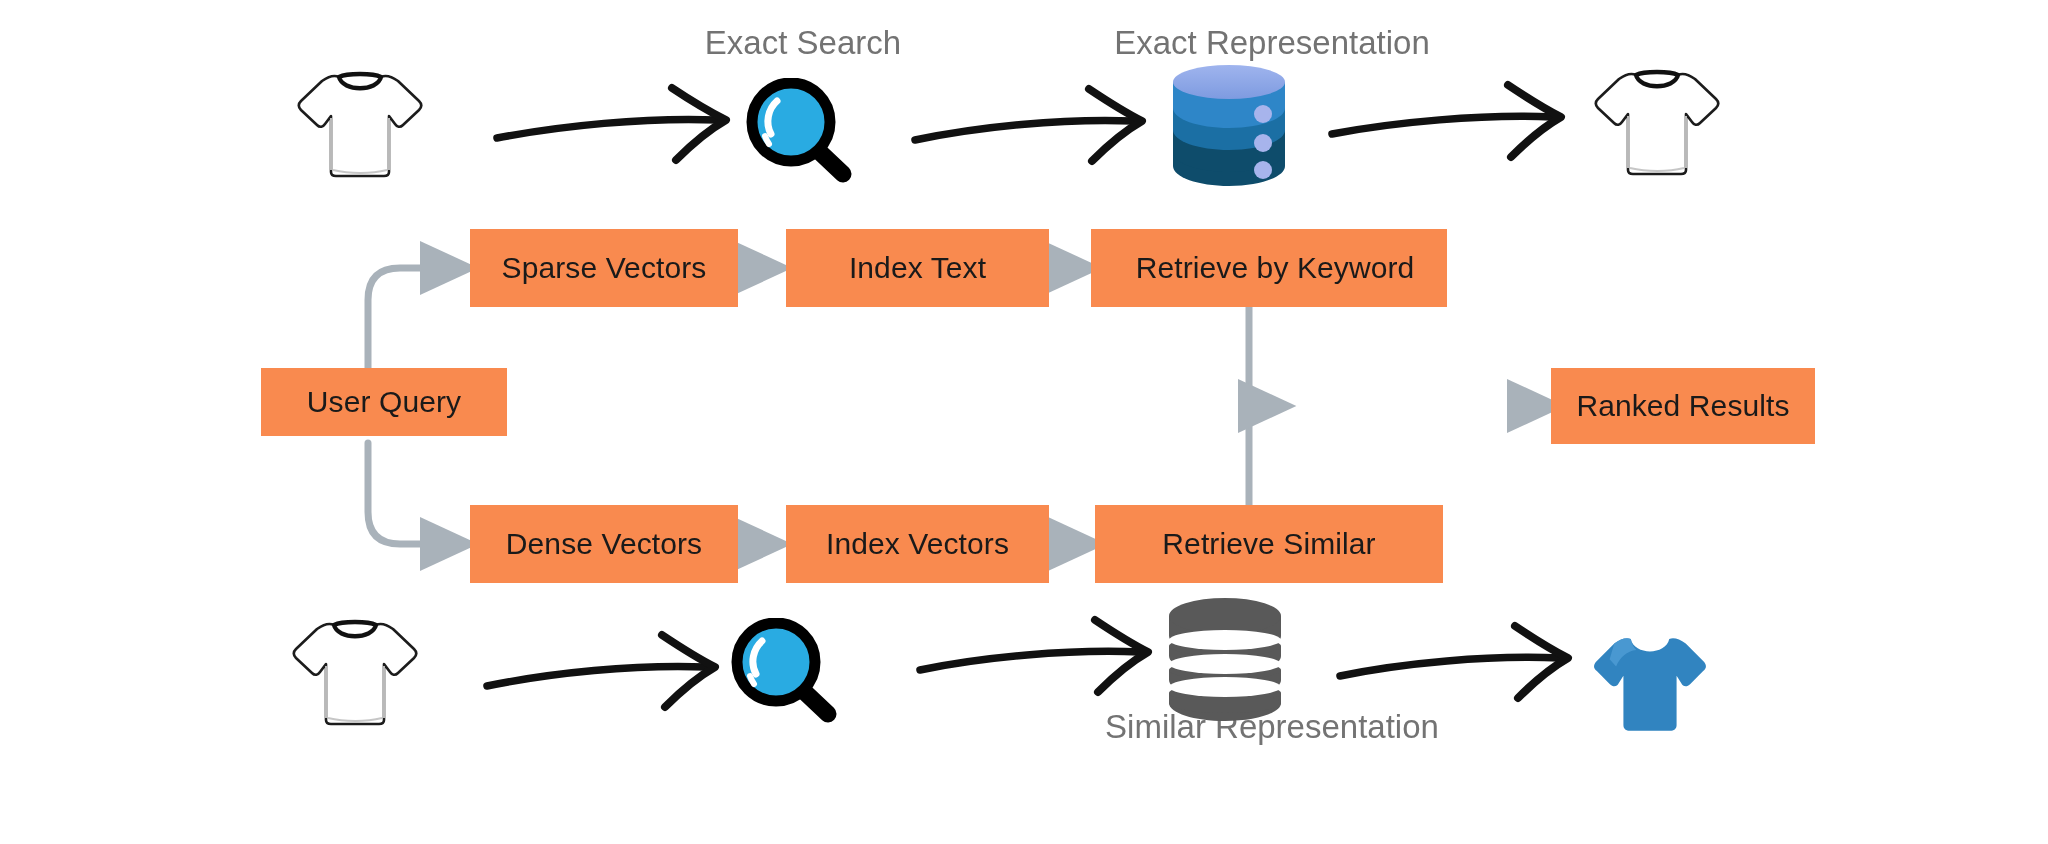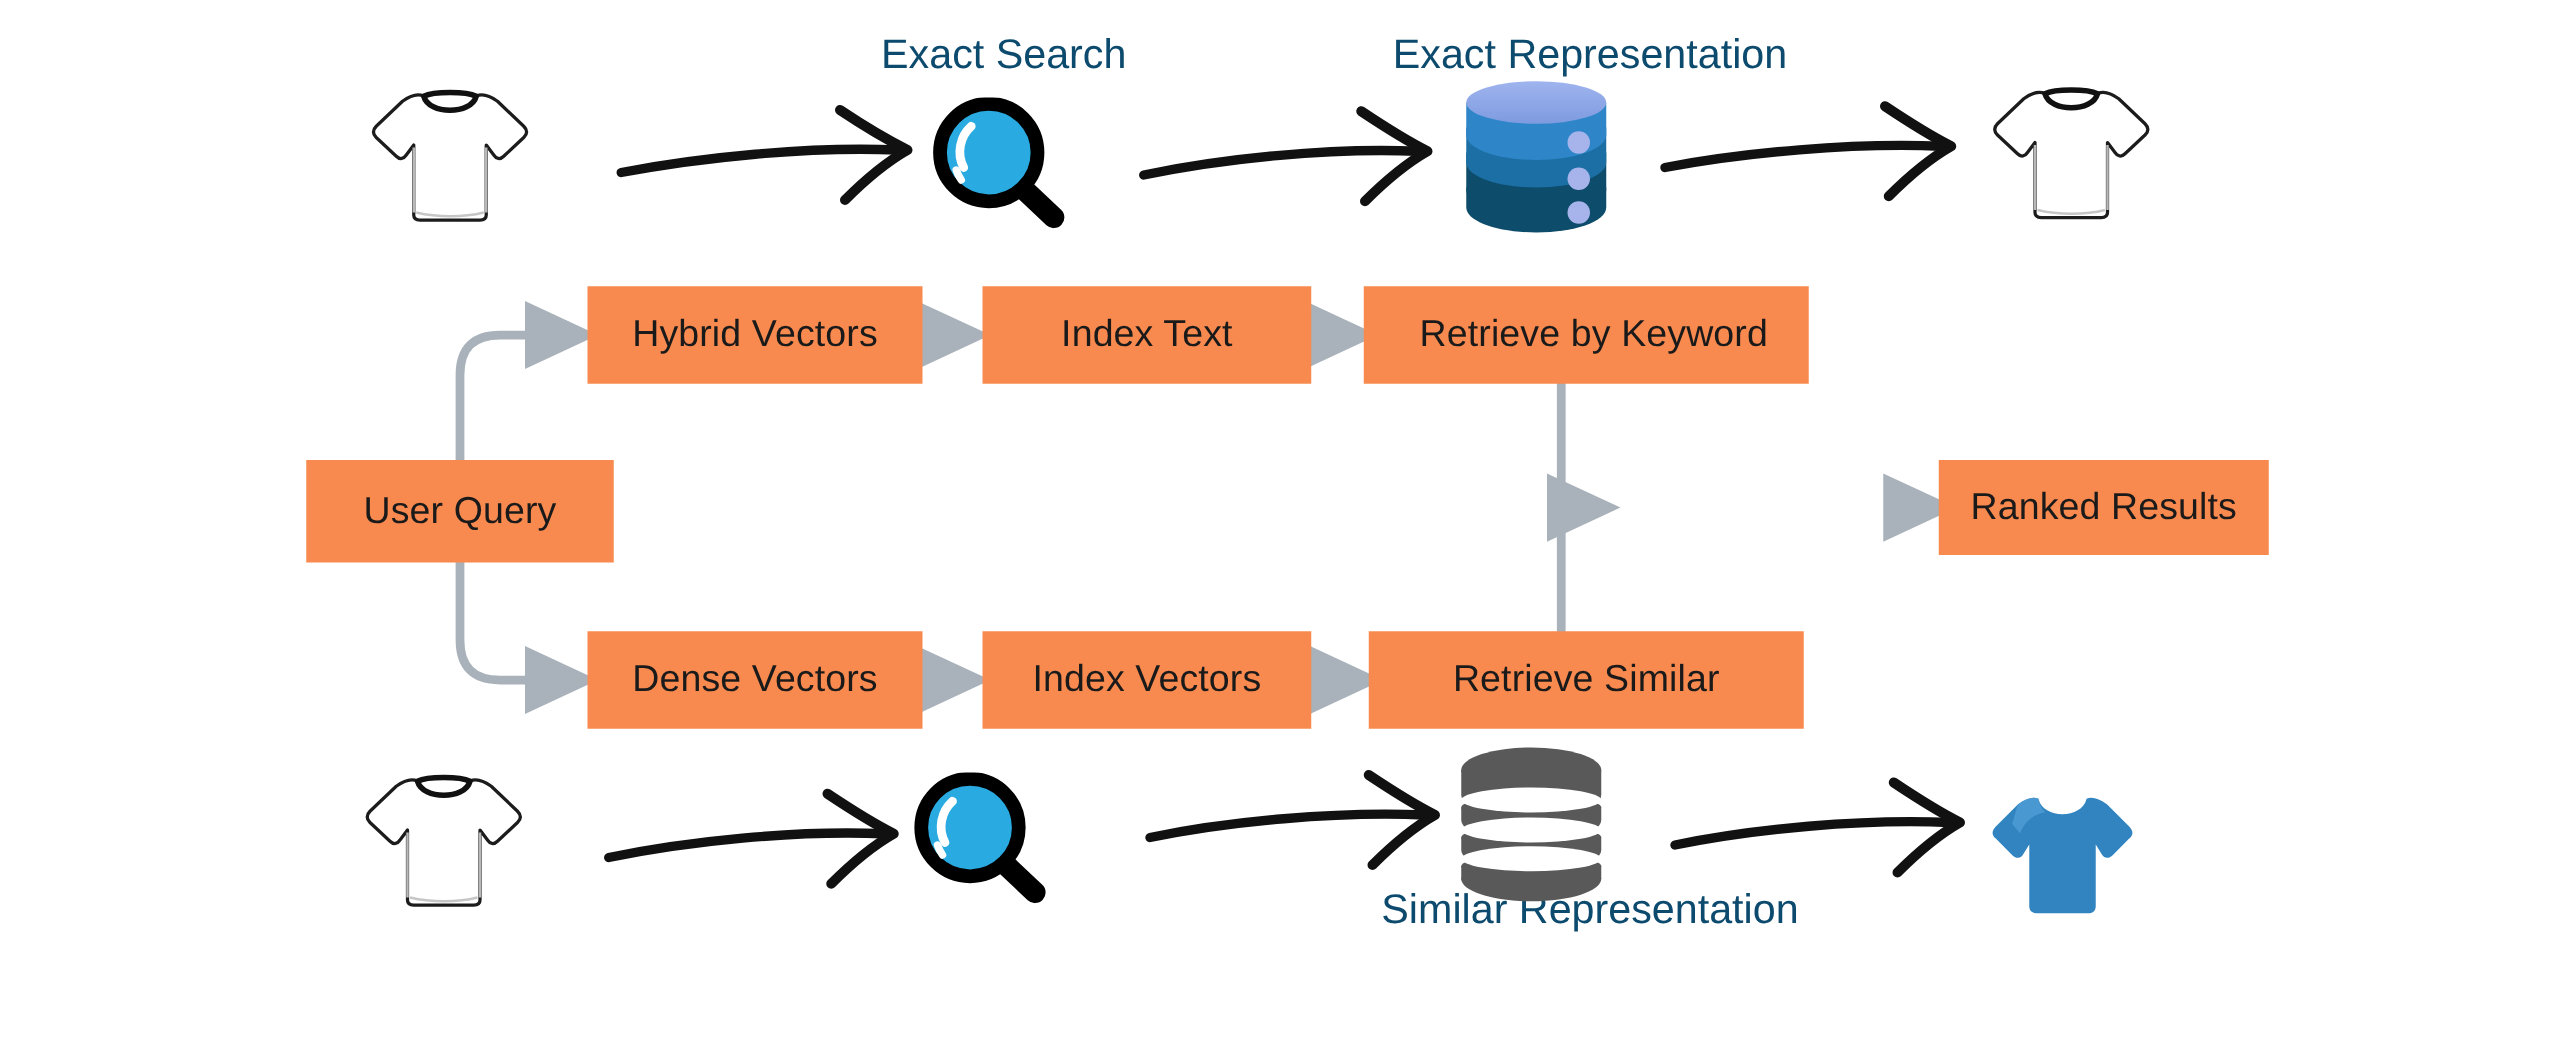--- a/index.html
+++ b/index.html
@@ -33,21 +33,21 @@
     letter-spacing: 0.1px;
     white-space: nowrap;
     box-sizing: border-box;
     line-height: 1;
   }
 
   
   .caption {
     position: absolute;
     font-size: 33px;
-    color: #0c4a6e;
+    color: #737373;
     white-space: nowrap;
     font-family: "Liberation Sans", sans-serif;
     line-height: 1;
   }
 
   
   #wires {
     position: absolute;
     left: 0; top: 0;
     width: 2048px;
@@ -122,23 +122,23 @@
     <path d="M1510,406 L1543,406" stroke="#A9B2BA" stroke-width="7" fill="none" marker-end="url(#greyhead)"></path>
   </svg>
 
   <div class="caption" style="left:698px; top:26px; width:210px; text-align:center;">Exact Search</div>
 
   <div class="caption" style="left:1092px; top:26px; width:360px; text-align:center;">Exact Representation</div>
 
 
   <div class="caption" style="left:1062px; top:710px; width:420px; text-align:center;">Similar Representation</div>
 
-  <div class="node" style="left:245px; top:368px; width:246px; height:82px;">User Query</div>
-
-  <div class="node" style="left:470px; top:229px; width:268px; height:78px;">Hybrid Vectors</div>
+  <div class="node" style="left:261px; top:368px; width:246px; height:68px;">User Query</div>
+
+  <div class="node" style="left:470px; top:229px; width:268px; height:78px;">Sparse Vectors</div>
 
   <div class="node" style="left:786px; top:229px; width:263px; height:78px;">Index Text</div>
 
   <div class="node" style="left:1091px; top:229px; width:356px; height:78px;padding-left:12px;">Retrieve by Keyword</div>
 
   <div class="node" style="left:470px; top:505px; width:268px; height:78px;">Dense Vectors</div>
 
   <div class="node" style="left:786px; top:505px; width:263px; height:78px;">Index Vectors</div>
 
   <div class="node" style="left:1095px; top:505px; width:348px; height:78px;">Retrieve Similar</div>

